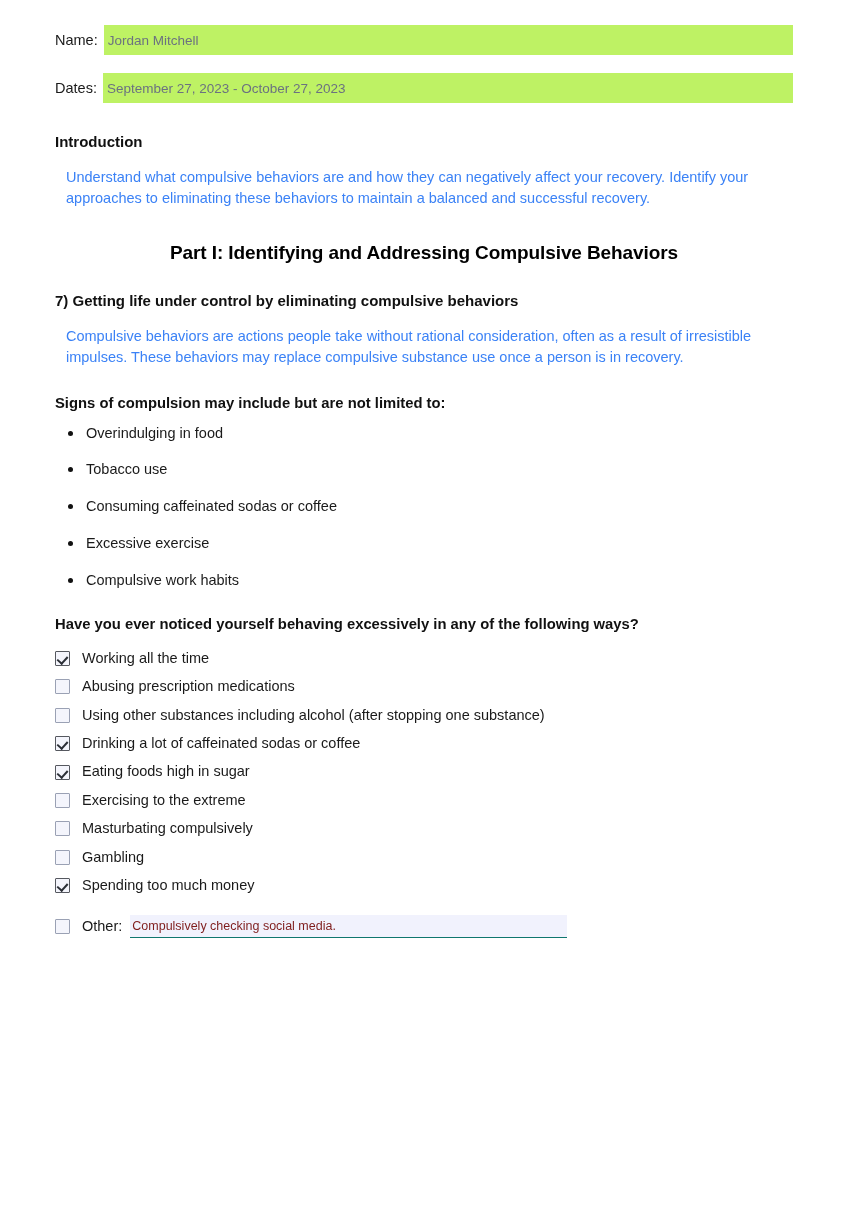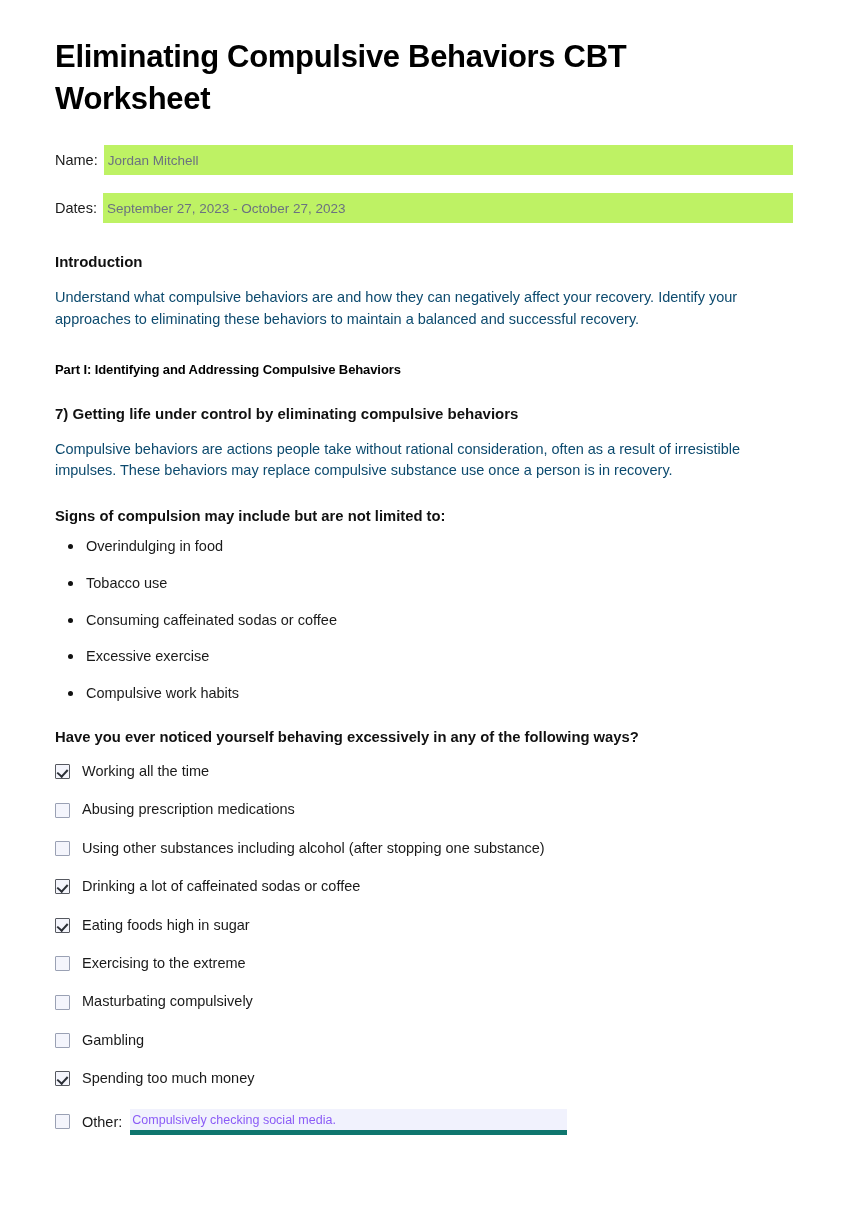--- a/index.html
+++ b/index.html
@@ -66,45 +66,46 @@
   }
 
   
   .h-section {
     font-size: 15px;
     font-weight: bold;
     color: #111111;
     margin: 30px 0 0 0;
   }
   .h-part {
-    font-size: 13px;
+    font-size: 19px;
     font-weight: bold;
     color: #000000;
     margin: 32px 0 0 0;
     letter-spacing: -0.1px;
+    text-align: center;
   }
   .h-sub {
     font-size: 15px;
     font-weight: bold;
     color: #111111;
     margin: 28px 0 0 0;
   }
   .h-bold-q {
     font-size: 14.8px;
     font-weight: bold;
     color: #111111;
     margin: 26px 0 0 0;
   }
 
   
   .para {
     font-size: 14.5px;
     line-height: 1.48;
-    color: #0c4a6e;
-    margin: 17px 0 0 0;
+    color: #3b82f6;
+    margin: 17px 0 0 11px;
     width: 726px;
   }
 
   
   .bullets {
     list-style: none;
     margin: 13px 0 0 0;
     padding: 0;
   }
   .bullets li {
@@ -129,21 +130,21 @@
 
   
   .checklist {
     margin: 18px 0 0 0;
     padding: 0;
     list-style: none;
   }
   .check-row {
     display: flex;
     align-items: center;
-    margin-top: 21px;
+    margin-top: 11px;
   }
   .check-row:first-child { margin-top: 16px; }
   .cbox {
     flex: 0 0 auto;
     width: 15px;
     height: 15px;
     box-sizing: border-box;
     border: 1px solid #9aa1b4;
     background: #f4f5fc;
     margin-right: 12px;
@@ -179,35 +180,34 @@
   }
   .other-label {
     font-size: 14.5px;
     color: #1a1a1a;
     padding-right: 8px;
     white-space: nowrap;
   }
   .other-value {
     width: 437px;
     background: #f1f2fd;
-    border-bottom: 5px solid #0f766e;
-    color: #8b5cf6;
+    border-bottom: 1px solid #0f766e;
+    color: #7f1d1d;
     font-size: 12.5px;
     padding: 3px 2px 2px 2px;
     line-height: 1.3;
     box-sizing: border-box;
   }
 </style>
 </head>
 <body>
 
 <div class="page">
   <div class="content">
 
-    <h1 class="doc-title">Eliminating Compulsive Behaviors CBT Worksheet</h1>
 
     <div class="field-row first">
       <span class="field-label">Name:</span>
       <span class="field-value">Jordan Mitchell</span>
     </div>
 
     <div class="field-row">
       <span class="field-label">Dates:</span>
       <span class="field-value">September 27, 2023 - October 27, 2023</span>
     </div>

